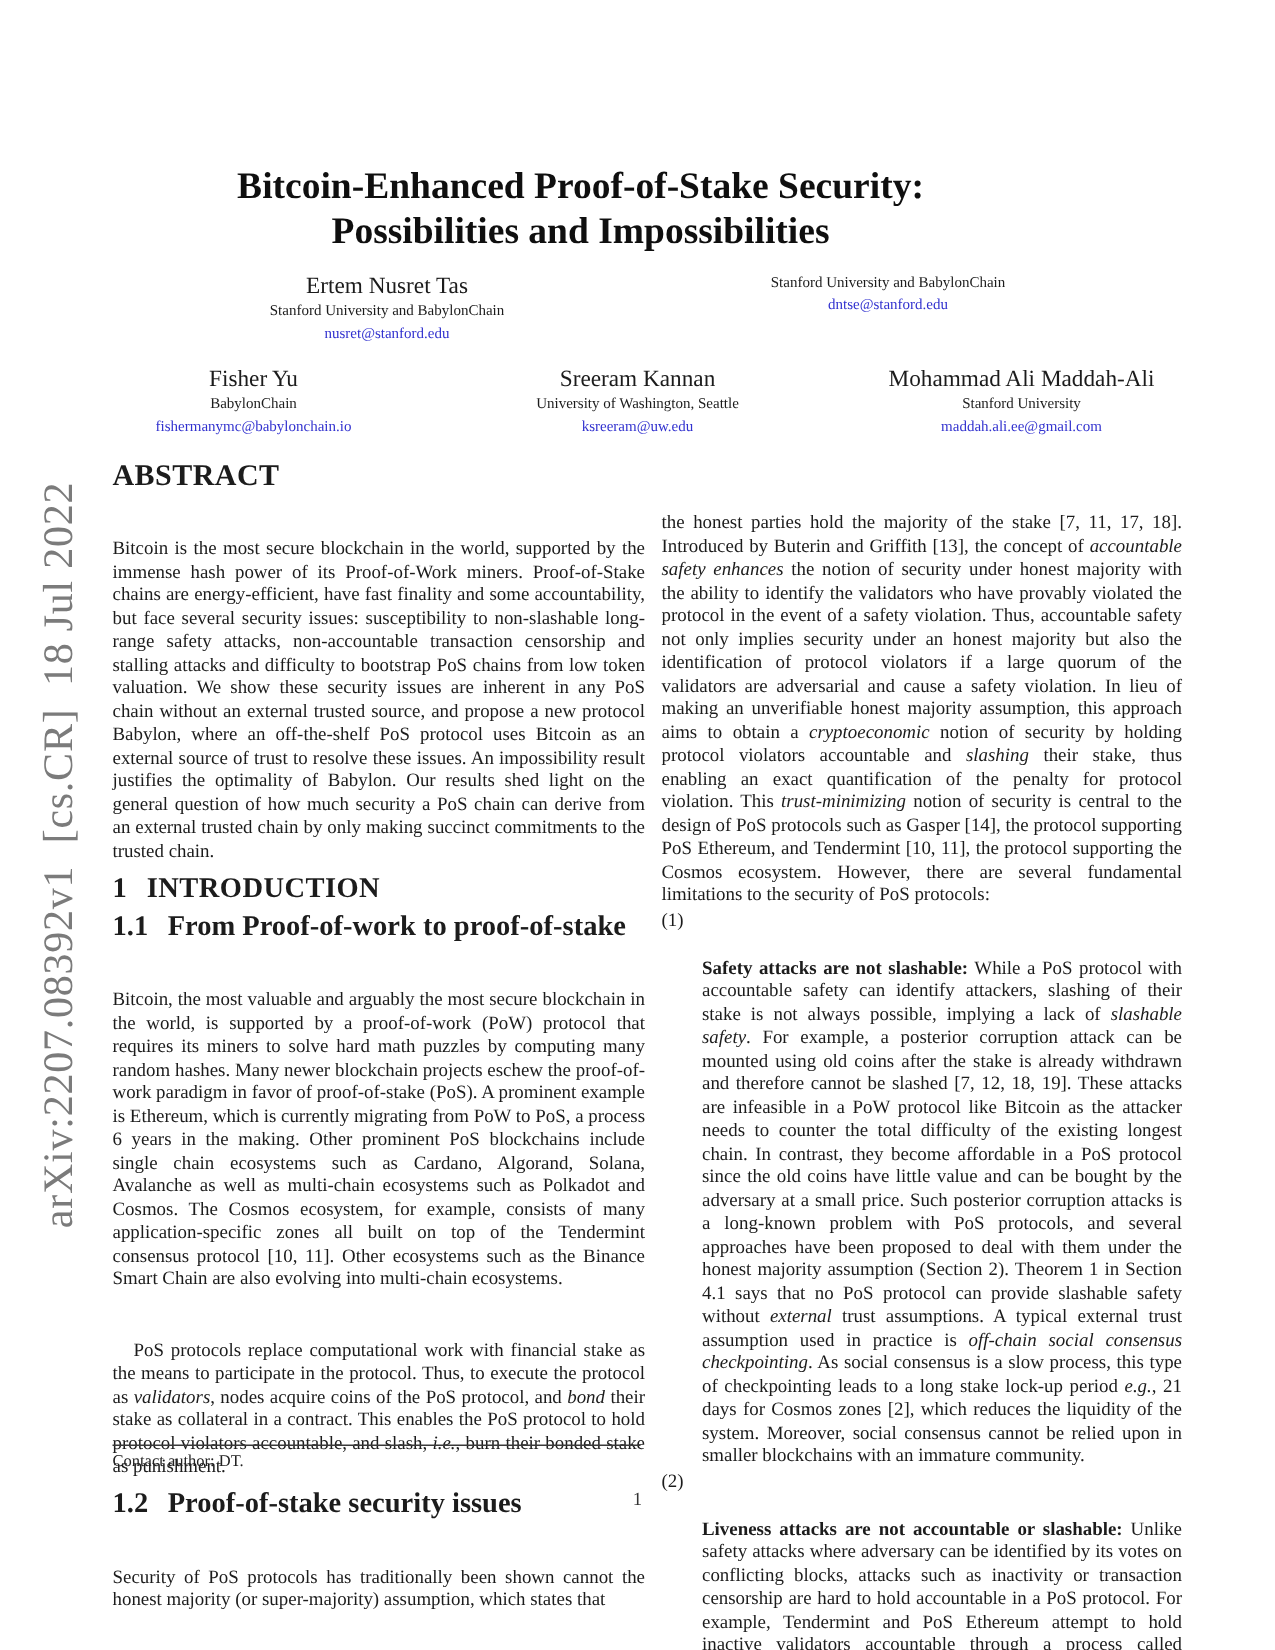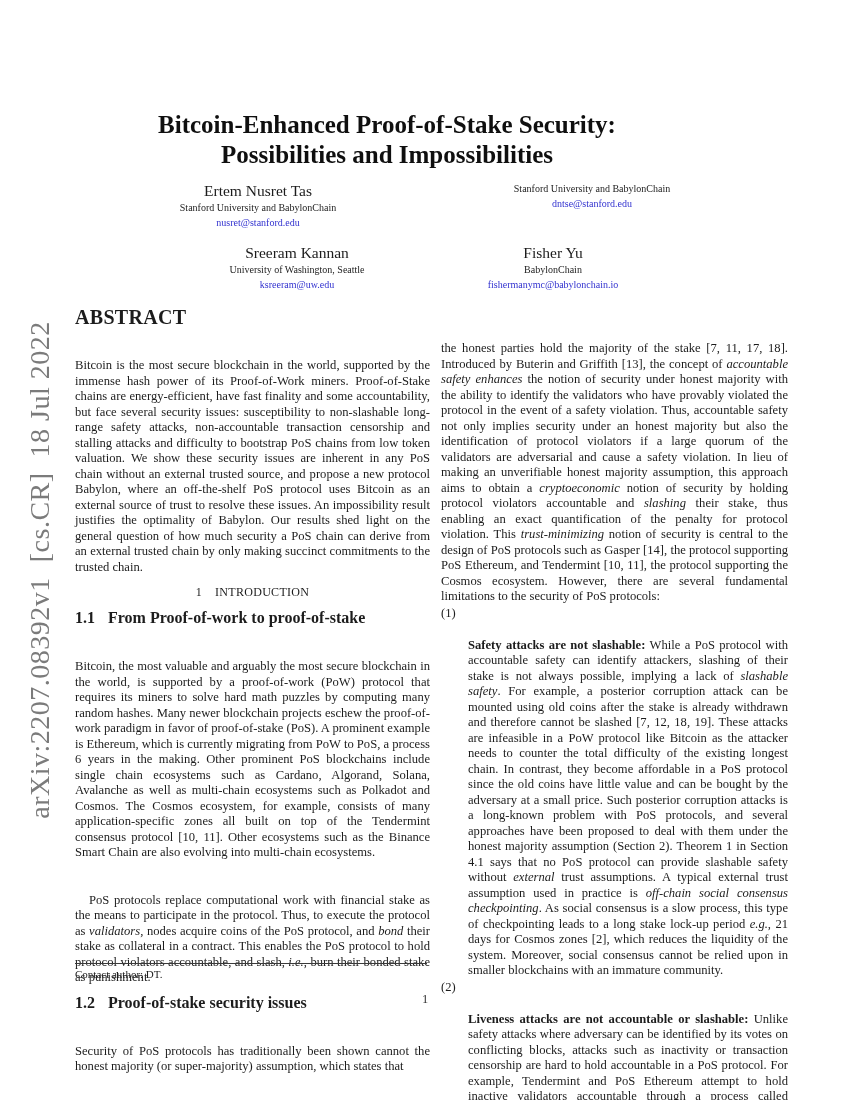--- a/index.html
+++ b/index.html
@@ -25,22 +25,22 @@
   .row2 .author { width:226px; }
   .author-name  { font-size:15.5px; line-height:19px; }
   .author-affil { font-size:10px; line-height:15px; }
   .author-email { font-size:10px; line-height:16px; color:#3232cf; cursor:pointer; }
   .col { position:absolute; top:309px; font-size:12.6px; line-height:15.5px; }
   .col-left  { left:75px;  width:355px; }
   .col-right { left:441px; width:347px; }
   .para { text-align:justify;margin-top:32px; }
   .indent { text-indent:14px; }
   .h-abstract  { font-weight:bold; font-size:20px; line-height:17px; margin:0 0 5px 0; letter-spacing:0.3px; }
-  .h-section   { font-weight:normal; font-size:12px; line-height:17px; margin:9px 0 3px 0; letter-spacing:0.3px;text-align:center; }
-  .h-subsection{ font-weight:bold; font-size:16px;   line-height:19px; margin:7px 0 4px 0; }
+  .h-section   { font-weight:bold; font-size:19px; line-height:17px; margin:9px 0 3px 0; letter-spacing:0.3px; }
+  .h-subsection{ font-weight:bold; font-size:19px;   line-height:19px; margin:7px 0 4px 0; }
   .num { margin-right:13px; }
   .list-item { display:flex; margin-top:1px; }
   .marker { flex:0 0 27px; }
   .item-body { flex:1; }
   .i { font-style:italic; }
   .b { font-weight:bold; }
   .footnote { position:absolute; left:75px; top:963px; width:352px; }
   .footnote-rule { border-top:1px solid #3a3a3a; width:100%; height:0; }
   .footnote-text { font-size:11px; padding-top:4px; color:#222; }
   .page-number { position:absolute; top:992px; left:0; width:850px; text-align:center; font-size:12.5px; color:#333; }
@@ -64,28 +64,33 @@
       <div class="author-email">nusret@stanford.edu</div>
     </div>
     <div class="author">
       <div class="author-affil">Stanford University and BabylonChain</div>
       <div class="author-email">dntse@stanford.edu</div>
     </div>
   </div>
 
   <div class="authors-row row2">
     <div class="author">
+      <div class="author-name">Fisher Yu</div>
+      <div class="author-affil">BabylonChain</div>
+      <div class="author-email">fishermanymc@babylonchain.io</div>
+    </div>
+    <div class="author">
       <div class="author-name">Sreeram Kannan</div>
       <div class="author-affil">University of Washington, Seattle</div>
       <div class="author-email">ksreeram@uw.edu</div>
     </div>
     <div class="author">
-      <div class="author-name">Fisher Yu</div>
-      <div class="author-affil">BabylonChain</div>
-      <div class="author-email">fishermanymc@babylonchain.io</div>
+      <div class="author-name">Mohammad Ali Maddah-Ali</div>
+      <div class="author-affil">Stanford University</div>
+      <div class="author-email">maddah.ali.ee@gmail.com</div>
     </div>
   </div>
 
   <div class="col col-left">
     <div class="h-abstract">ABSTRACT</div>
     <div class="para"><span>Bitcoin is the most secure blockchain in the world, supported by the immense hash power of its Proof-of-Work miners. Proof-of-Stake chains are energy-efficient, have fast finality and some accountability, but face several security issues: susceptibility to non-slashable long-range safety attacks, non-accountable transaction censorship and stalling attacks and difficulty to bootstrap PoS chains from low token valuation. We show these security issues are inherent in any PoS chain without an external trusted source, and propose a new protocol Babylon, where an off-the-shelf PoS protocol uses Bitcoin as an external source of trust to resolve these issues. An impossibility result justifies the optimality of Babylon. Our results shed light on the general question of how much security a PoS chain can derive from an external trusted chain by only making succinct commitments to the trusted chain.</span></div>
 
     <div class="h-section">
       <span class="num">1</span><span>INTRODUCTION</span>
     </div>

